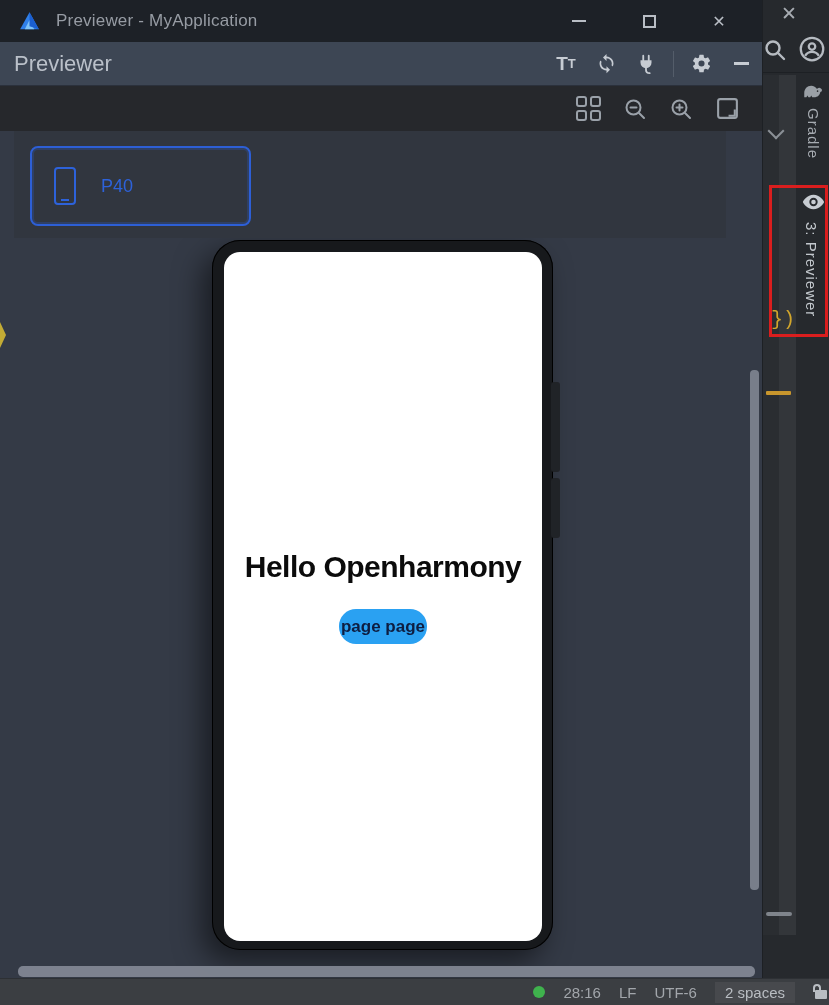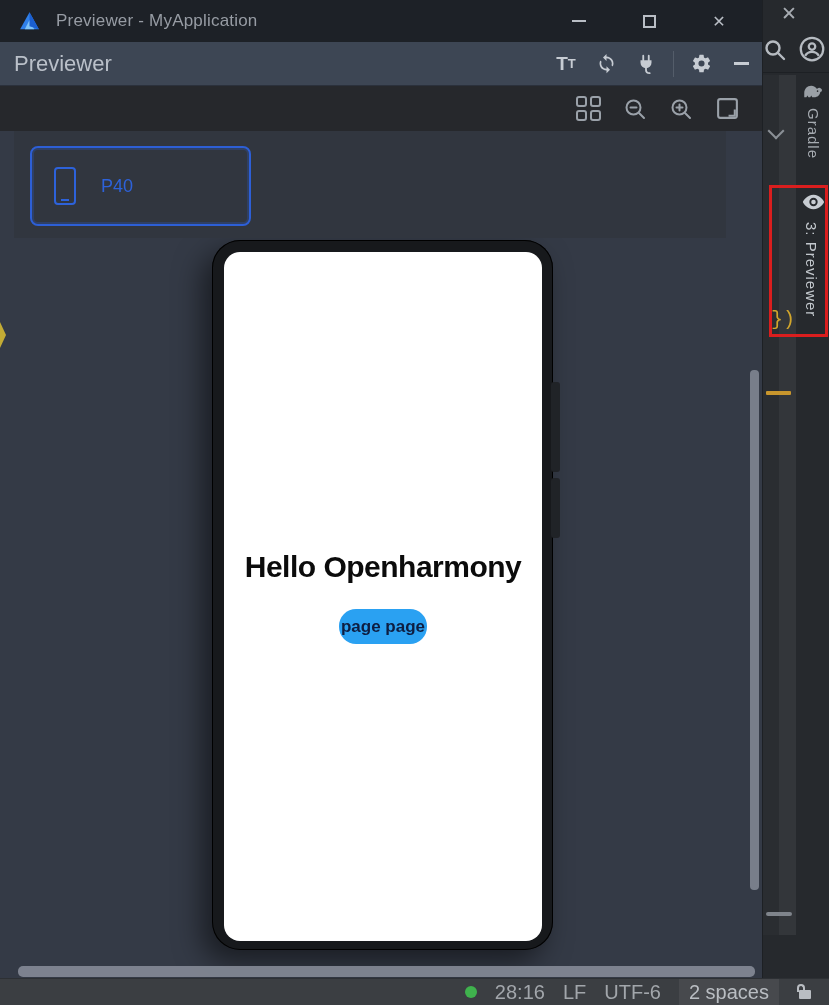--- a/index.html
+++ b/index.html
@@ -99,21 +99,21 @@
   .eye-icon { position:absolute; left:38px; top:192px; color:#c7ccd2; }
   .previewer-tab-label { position:absolute; left:40px; top:222px; color:#c3c8cd; cursor:pointer; }
   .editor-fragment { position:absolute; left:8px; top:308px; color:#d2a62c; font-size:20px;
                      font-family:"Liberation Mono", monospace; }
   .stripe-mark { position:absolute; left:3px; top:391px; width:25px; height:4px; background:#c8962d; border-radius:1px; }
   .strip-splitter { position:absolute; left:3px; top:912px; width:26px; height:4px; background:#7f848b; border-radius:2px; cursor:pointer; }
 
   
   .status-bar { position:absolute; left:0; bottom:0; width:829px; height:27px; background:#3b3e42;
                 border-top:1px solid #2d3034; display:flex; align-items:center; justify-content:flex-end;
-                gap:18px; padding-right:16px; color:#a2a6ab; font-size:20px; z-index:7; }
+                gap:18px; padding-right:0; color:#a2a6ab; font-size:15px; z-index:7; }
   .green-dot { width:12px; height:12px; border-radius:50%; background:#3fb24d; }
   .indent-chip { background:#47494d; padding:2px 10px; color:#b9bdc2; cursor:pointer; }
   .status-item { cursor:pointer; }
   .lock-icon { position:relative; width:16px; height:16px; }
   .lock-icon .body { position:absolute; left:2px; bottom:1px; width:12px; height:9px; background:#b9bdc2; border-radius:1px; }
   .lock-icon .shackle { position:absolute; left:0px; top:0px; width:8px; height:8px;
                         border:2.5px solid #b9bdc2; border-bottom:none; border-radius:5px 5px 0 0; }
 
   .watermark { position:absolute; right:3px; bottom:16px; z-index:9; color:#efefef; font-size:27px;
                letter-spacing:.5px; text-shadow:0 1px 2px rgba(0,0,0,.35); }

